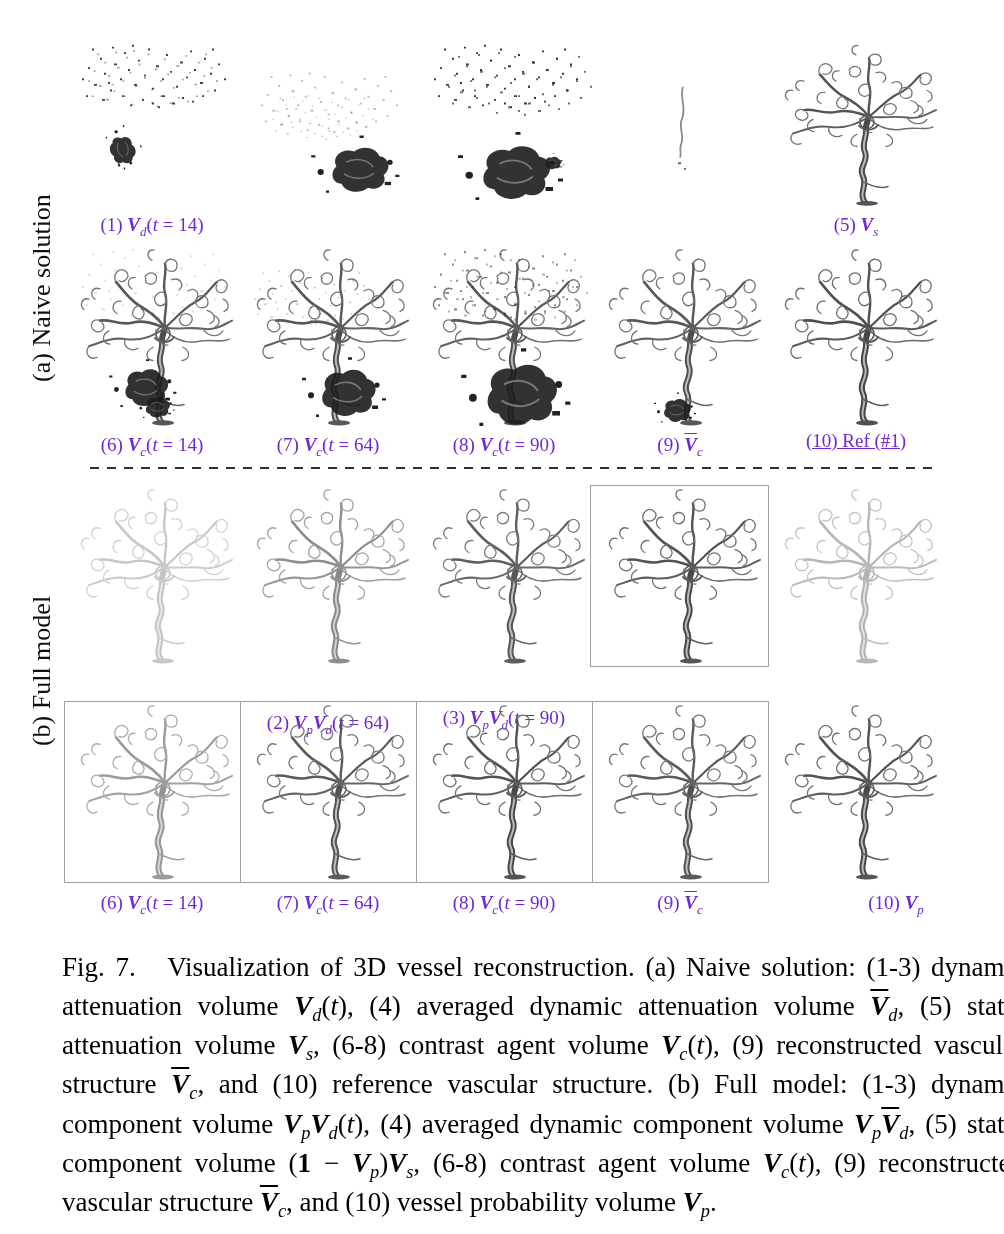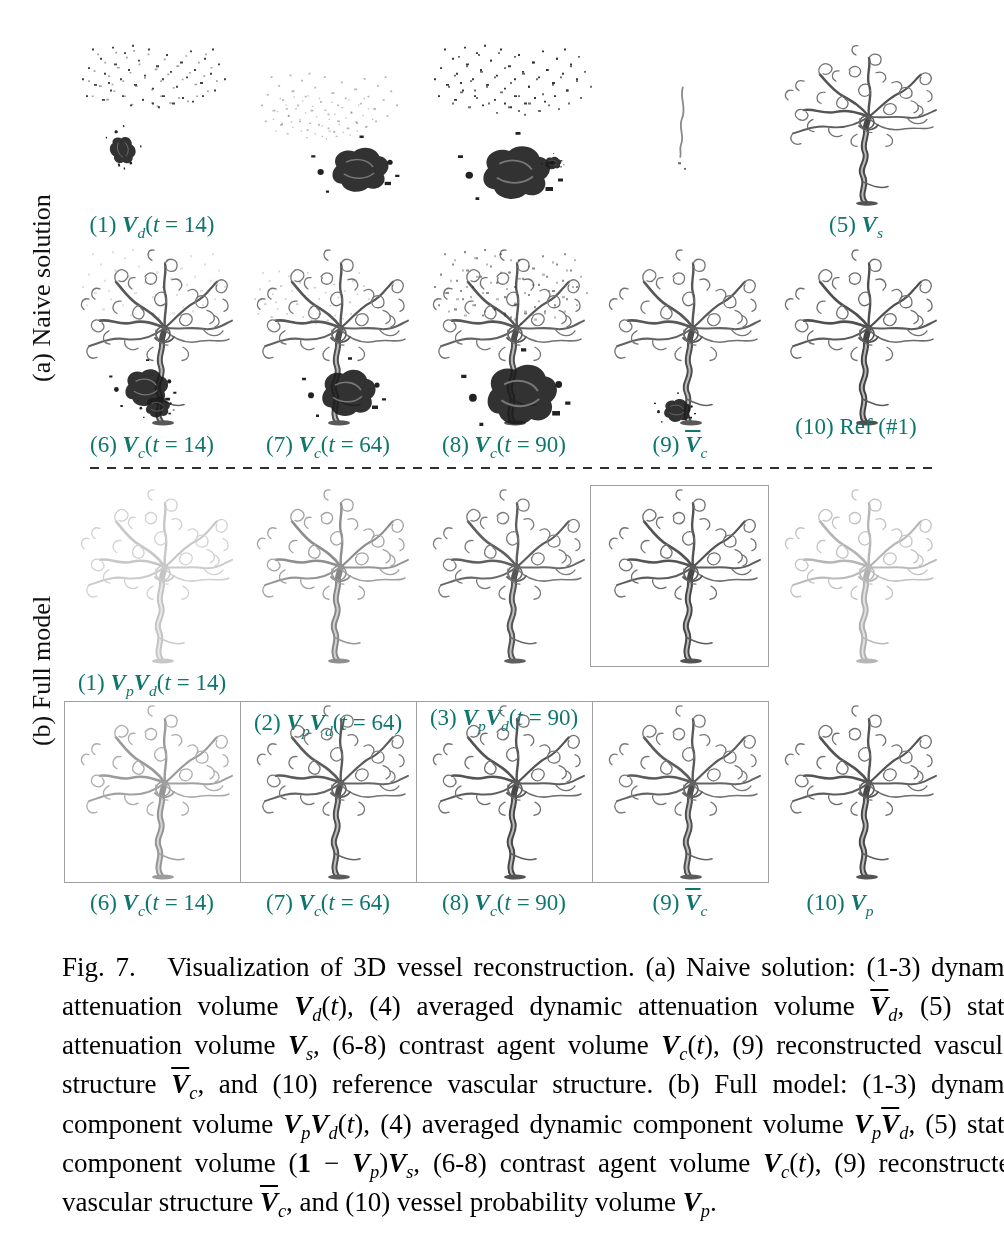--- a/index.html
+++ b/index.html
@@ -1,21 +1,21 @@
 <!DOCTYPE html>
 <html><head>
 <meta charset="utf-8">
 <style>
   html,body{margin:0;padding:0;background:#ffffff;}
   #page{position:relative;width:1004px;height:1234px;background:#ffffff;overflow:hidden;
         font-family:"Liberation Serif", serif;color:#1a1a1a;}
   .cell{position:absolute;width:176px;}
   .cell svg{display:block;width:100%;height:100%;}
   .cell-label{position:absolute;width:176px;height:30px;text-align:center;
-              font-size:23px;line-height:30px;white-space:nowrap;color:#0f766e;}
+              font-size:19px;line-height:30px;white-space:nowrap;color:#6d28d9;}
   .cell-label sub{font-size:0.68em;line-height:0;}
   .cell-label i, .caption i{font-family:"Liberation Serif",serif;}
   .ov{text-decoration:overline;}
   .side-label{position:absolute;width:300px;height:32px;text-align:center;
               font-size:26px;line-height:32px;transform:rotate(-90deg);color:#111;white-space:nowrap;}
   .divider{position:absolute;height:2px;
            background:repeating-linear-gradient(90deg,#2f2f2f 0 9px,transparent 9px 17px);}
   .boxframe{position:absolute;border:1px solid #a0a0a0;box-sizing:border-box;}
   .boxdiv{position:absolute;width:1px;background:#a0a0a0;}
   .caption{position:absolute;left:22px;top:948px;width:962px;
@@ -164,21 +164,21 @@
   <div class="cell" style="left:768px;top:246px;height:182px;">
     <svg viewBox="0 0 176 178" preserveAspectRatio="none">
       <use href="#tree" opacity="0.97"></use>
     </svg>
   </div>
 
   <div class="cell-label" style="left:64px;top:430px;">(6) <b><i>V</i></b><sub><i>c</i></sub>(<i>t</i> = 14)</div>
   <div class="cell-label" style="left:240px;top:430px;">(7) <b><i>V</i></b><sub><i>c</i></sub>(<i>t</i> = 64)</div>
   <div class="cell-label" style="left:416px;top:430px;">(8) <b><i>V</i></b><sub><i>c</i></sub>(<i>t</i> = 90)</div>
   <div class="cell-label" style="left:592px;top:430px;">(9) <span class="ov"><b><i>V</i></b></span><sub><i>c</i></sub></div>
-  <div class="cell-label" style="left:768px;top:412px;">(10) Ref (#1)</div>
+  <div class="cell-label" style="left:768px;top:426px;text-decoration:underline;">(10) Ref (#1)</div>
 
   <div class="divider" style="left:90px;top:467px;width:848px;"></div>
 
   <div class="side-label" style="left:-108px;top:655px;">(b) Full model</div>
 
   <div class="cell" style="left:64px;top:486px;height:180px;">
     <svg viewBox="0 0 176 178" preserveAspectRatio="none">
         <use href="#tree" opacity="0.3"></use>
       </svg>
   </div>
@@ -197,21 +197,20 @@
         <use href="#tree" opacity="0.95"></use>
       </svg>
   </div>
   <div class="cell" style="left:768px;top:486px;height:180px;">
     <svg viewBox="0 0 176 178" preserveAspectRatio="none">
         <use href="#tree" opacity="0.4"></use>
       </svg>
   </div>
   <div class="boxframe" style="left:590px;top:485px;width:179px;height:182px;"></div>
 
-  <div class="cell-label" style="left:64px;top:668px;">(1) <b><i>V</i></b><sub><i>p</i></sub><b><i>V</i></b><sub><i>d</i></sub>(<i>t</i> = 14)</div>
   <div class="cell-label" style="left:240px;top:668px;margin-top:40px;">(2) <b><i>V</i></b><sub><i>p</i></sub><b><i>V</i></b><sub><i>d</i></sub>(<i>t</i> = 64)</div>
   <div class="cell-label" style="left:416px;top:668px;margin-top:35px;">(3) <b><i>V</i></b><sub><i>p</i></sub><b><i>V</i></b><sub><i>d</i></sub>(<i>t</i> = 90)</div>
 
   <div class="cell" style="left:64px;top:702px;height:180px;">
     <svg viewBox="0 0 176 178" preserveAspectRatio="none">
         <use href="#tree" opacity="0.55"></use>
       </svg>
   </div>
   <div class="cell" style="left:240px;top:702px;height:180px;">
     <svg viewBox="0 0 176 178" preserveAspectRatio="none">
@@ -236,17 +235,17 @@
 
   <div class="boxframe" style="left:64px;top:701px;width:705px;height:182px;"></div>
   <div class="boxdiv" style="left:240px;top:701px;height:182px;"></div>
   <div class="boxdiv" style="left:416px;top:701px;height:182px;"></div>
   <div class="boxdiv" style="left:592px;top:701px;height:182px;"></div>
 
   <div class="cell-label" style="left:64px;top:888px;">(6) <b><i>V</i></b><sub><i>c</i></sub>(<i>t</i> = 14)</div>
   <div class="cell-label" style="left:240px;top:888px;">(7) <b><i>V</i></b><sub><i>c</i></sub>(<i>t</i> = 64)</div>
   <div class="cell-label" style="left:416px;top:888px;">(8) <b><i>V</i></b><sub><i>c</i></sub>(<i>t</i> = 90)</div>
   <div class="cell-label" style="left:592px;top:888px;">(9) <span class="ov"><b><i>V</i></b></span><sub><i>c</i></sub></div>
-  <div class="cell-label" style="left:752px;top:888px;">(10) <b><i>V</i></b><sub><i>p</i></sub></div>
+  <div class="cell-label" style="left:808px;top:888px;">(10) <b><i>V</i></b><sub><i>p</i></sub></div>
 
   <div class="caption">Fig. 7.&nbsp;&nbsp; Visualization of 3D vessel reconstruction. (a) Naive solution: (1-3) dynamic attenuation volume <b><i>V</i></b><sub><i>d</i></sub>(<i>t</i>), (4) averaged dynamic attenuation volume <span class="ov"><b><i>V</i></b></span><sub><i>d</i></sub>, (5) static attenuation volume <b><i>V</i></b><sub><i>s</i></sub>, (6-8) contrast agent volume <b><i>V</i></b><sub><i>c</i></sub>(<i>t</i>), (9) reconstructed vascular structure <span class="ov"><b><i>V</i></b></span><sub><i>c</i></sub>, and (10) reference vascular structure. (b) Full model: (1-3) dynamic component volume <b><i>V</i></b><sub><i>p</i></sub><b><i>V</i></b><sub><i>d</i></sub>(<i>t</i>), (4) averaged dynamic component volume <b><i>V</i></b><sub><i>p</i></sub><span class="ov"><b><i>V</i></b></span><sub><i>d</i></sub>, (5) static component volume (<b>1</b> − <b><i>V</i></b><sub><i>p</i></sub>)<b><i>V</i></b><sub><i>s</i></sub>, (6-8) contrast agent volume <b><i>V</i></b><sub><i>c</i></sub>(<i>t</i>), (9) reconstructed vascular structure <span class="ov"><b><i>V</i></b></span><sub><i>c</i></sub>, and (10) vessel probability volume <b><i>V</i></b><sub><i>p</i></sub>.</div>
 
 </div>
 
 </body></html>

